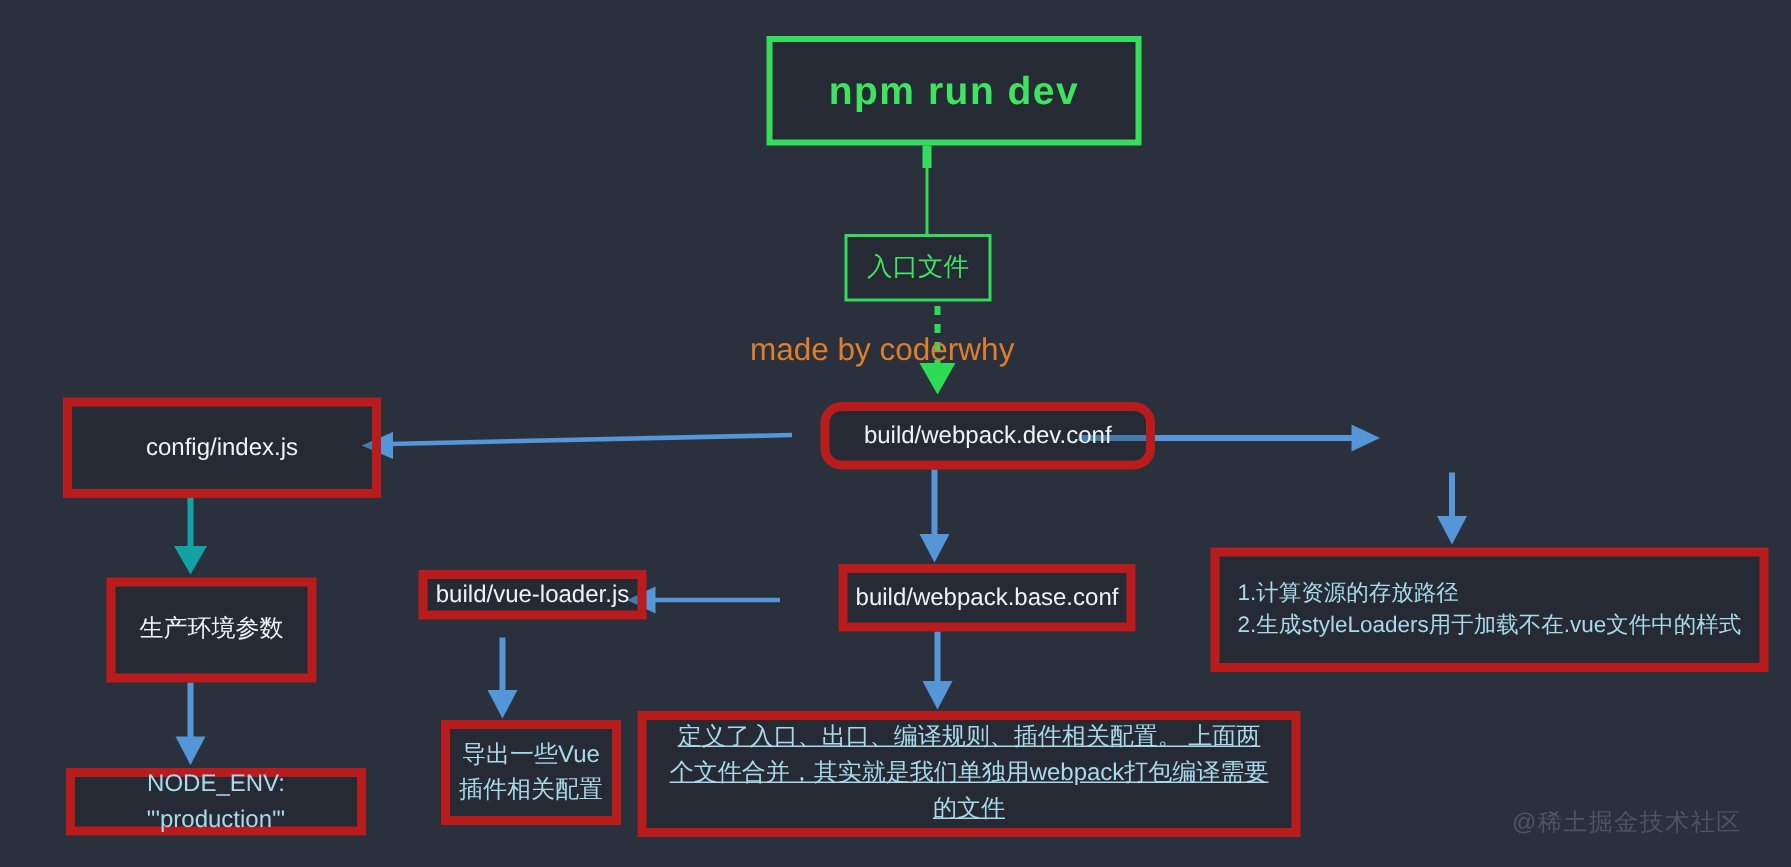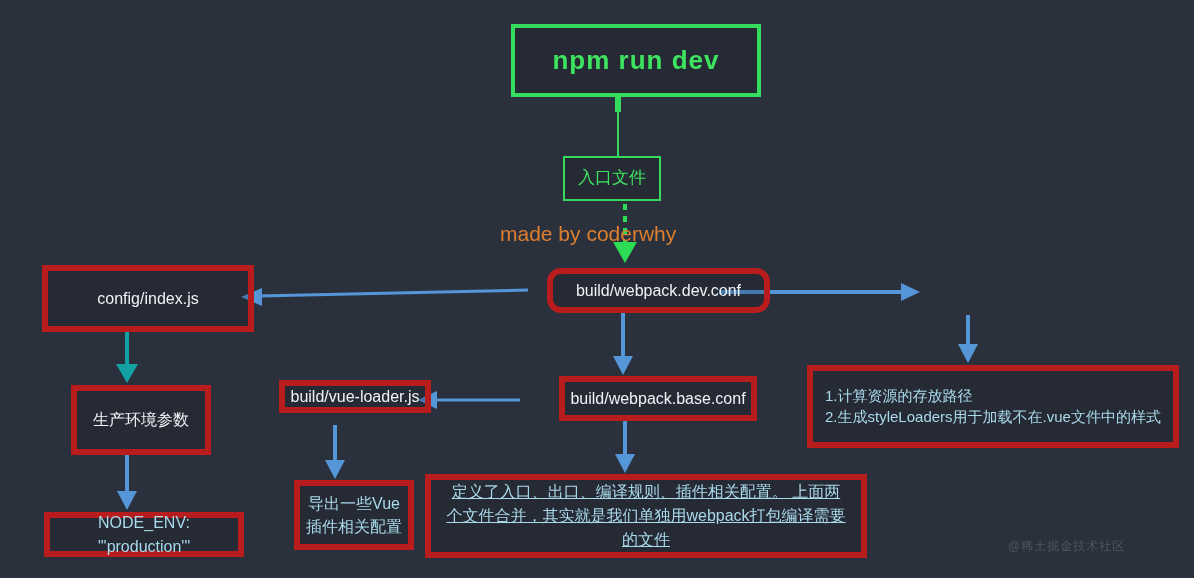--- a/index.html
+++ b/index.html
@@ -57,21 +57,21 @@
     line-height:1.35;
   }
   .desc-merge {
     padding:8px 14px;
     font-size:16px;
     line-height:1.5;
   }
   .watermark {
     position:absolute;
     color:#4f555f;
-    font-size:12px;
+    font-size:16px;
     letter-spacing:1px;
   }
 </style>
 </head>
 <body>
 
 <div class="canvas">
 
   <svg class="connectors" width="1194" height="578" viewBox="0 0 1194 578">
     <g>

